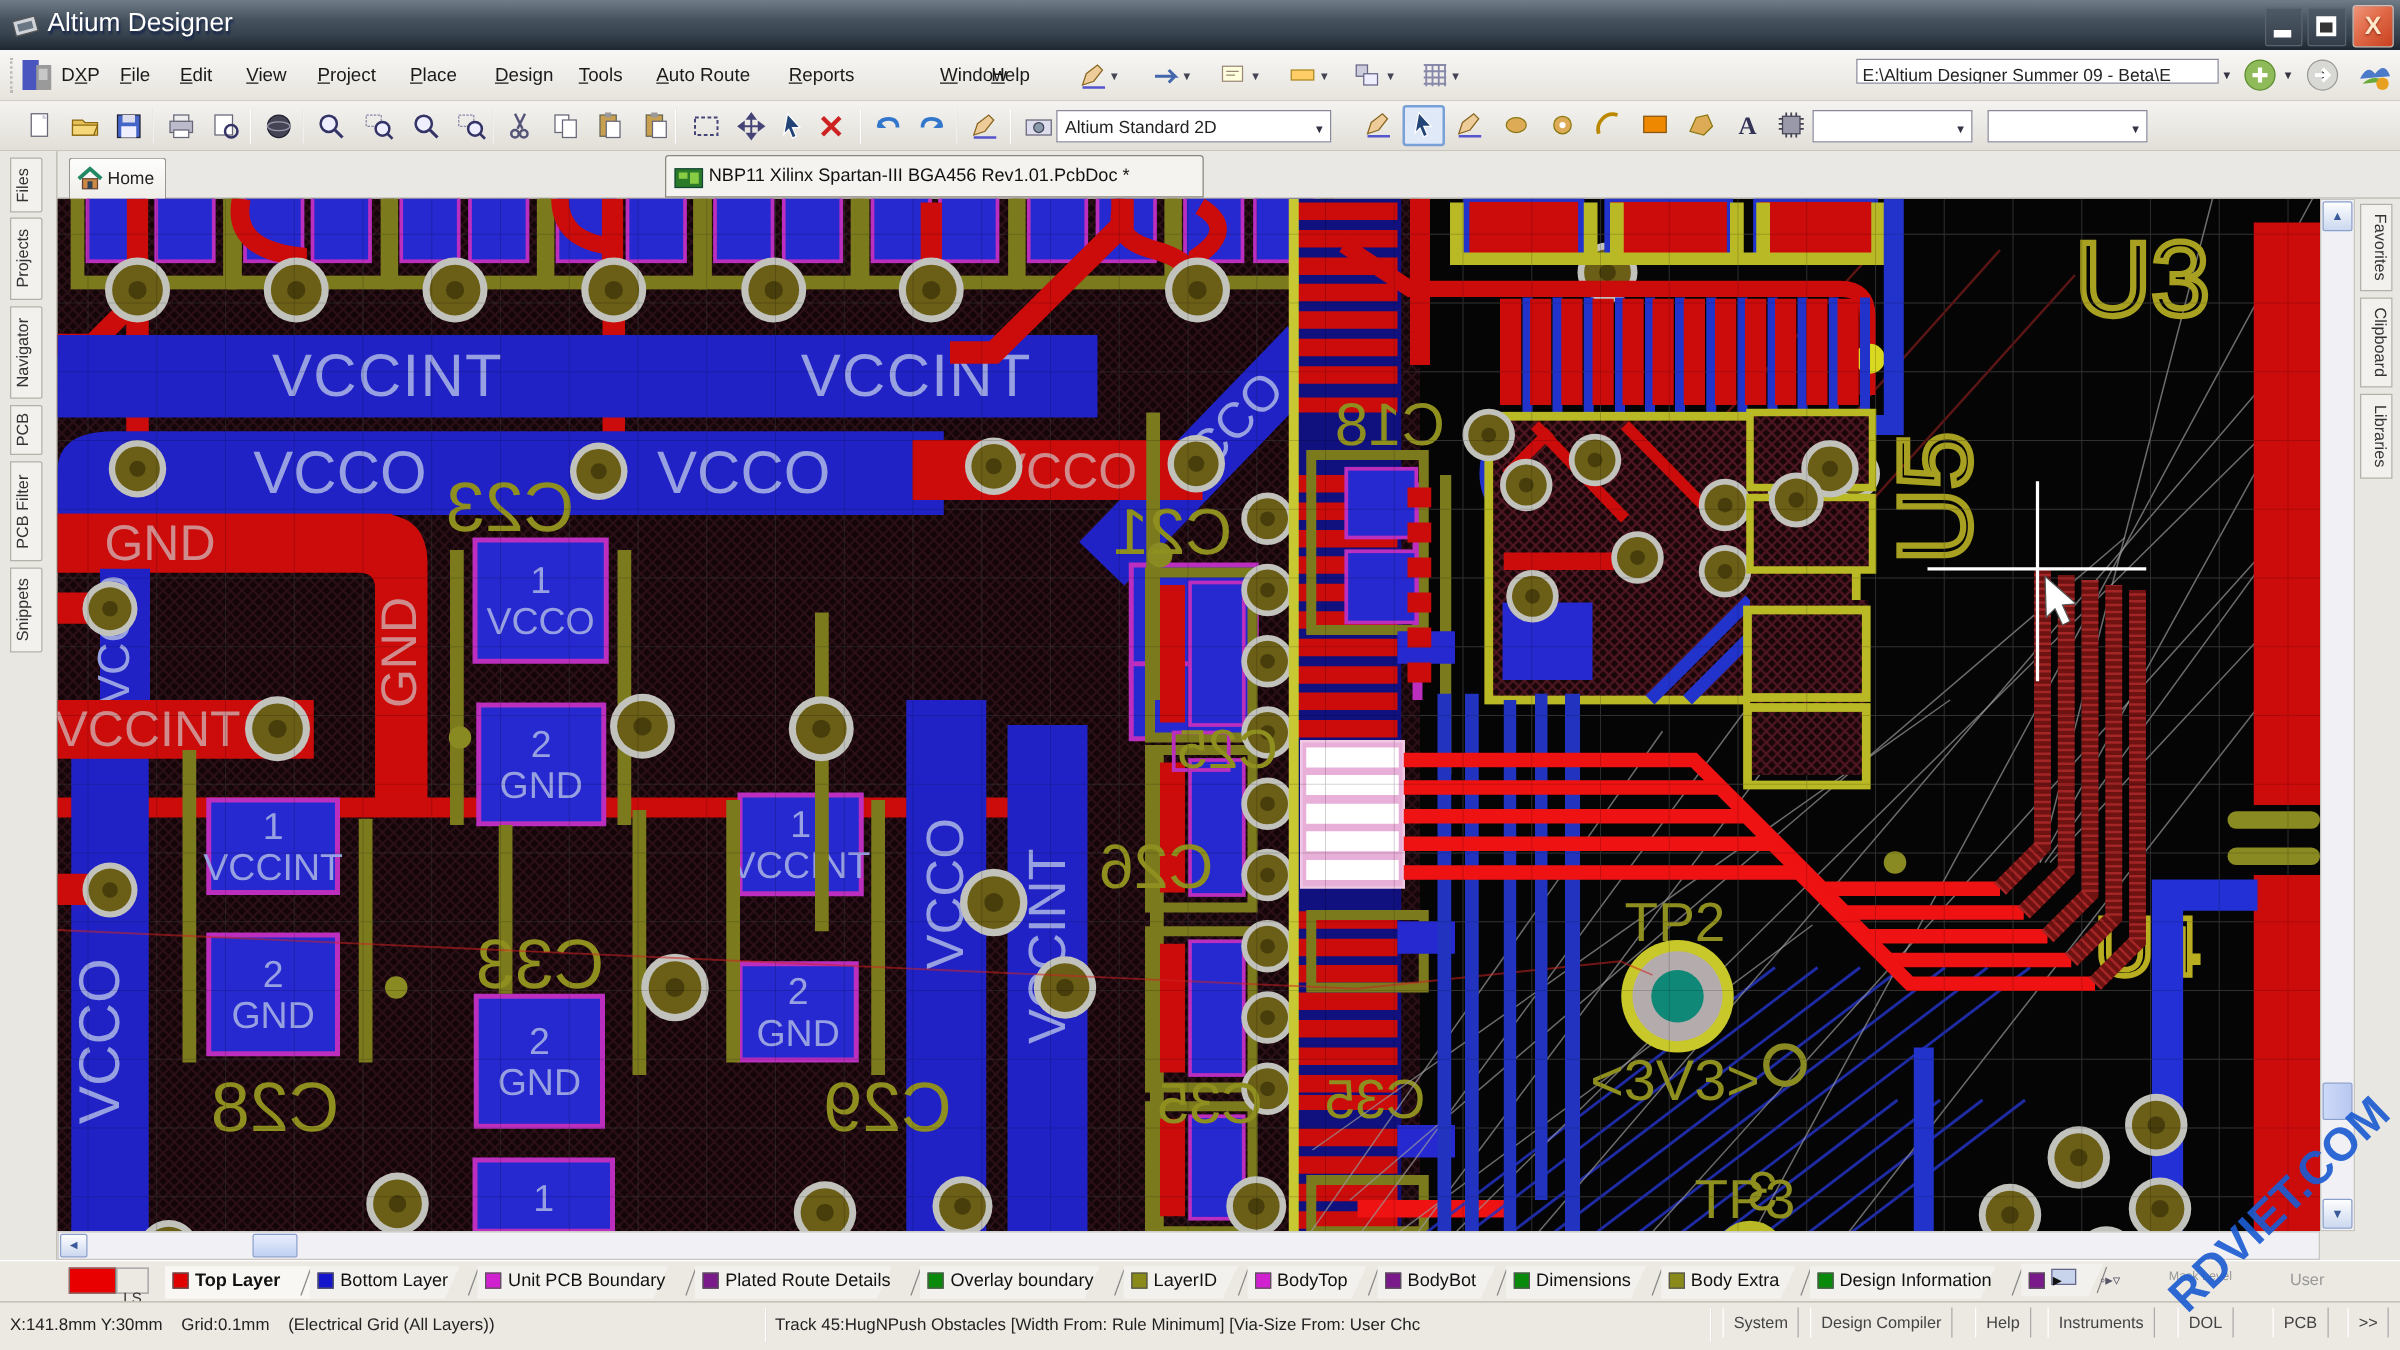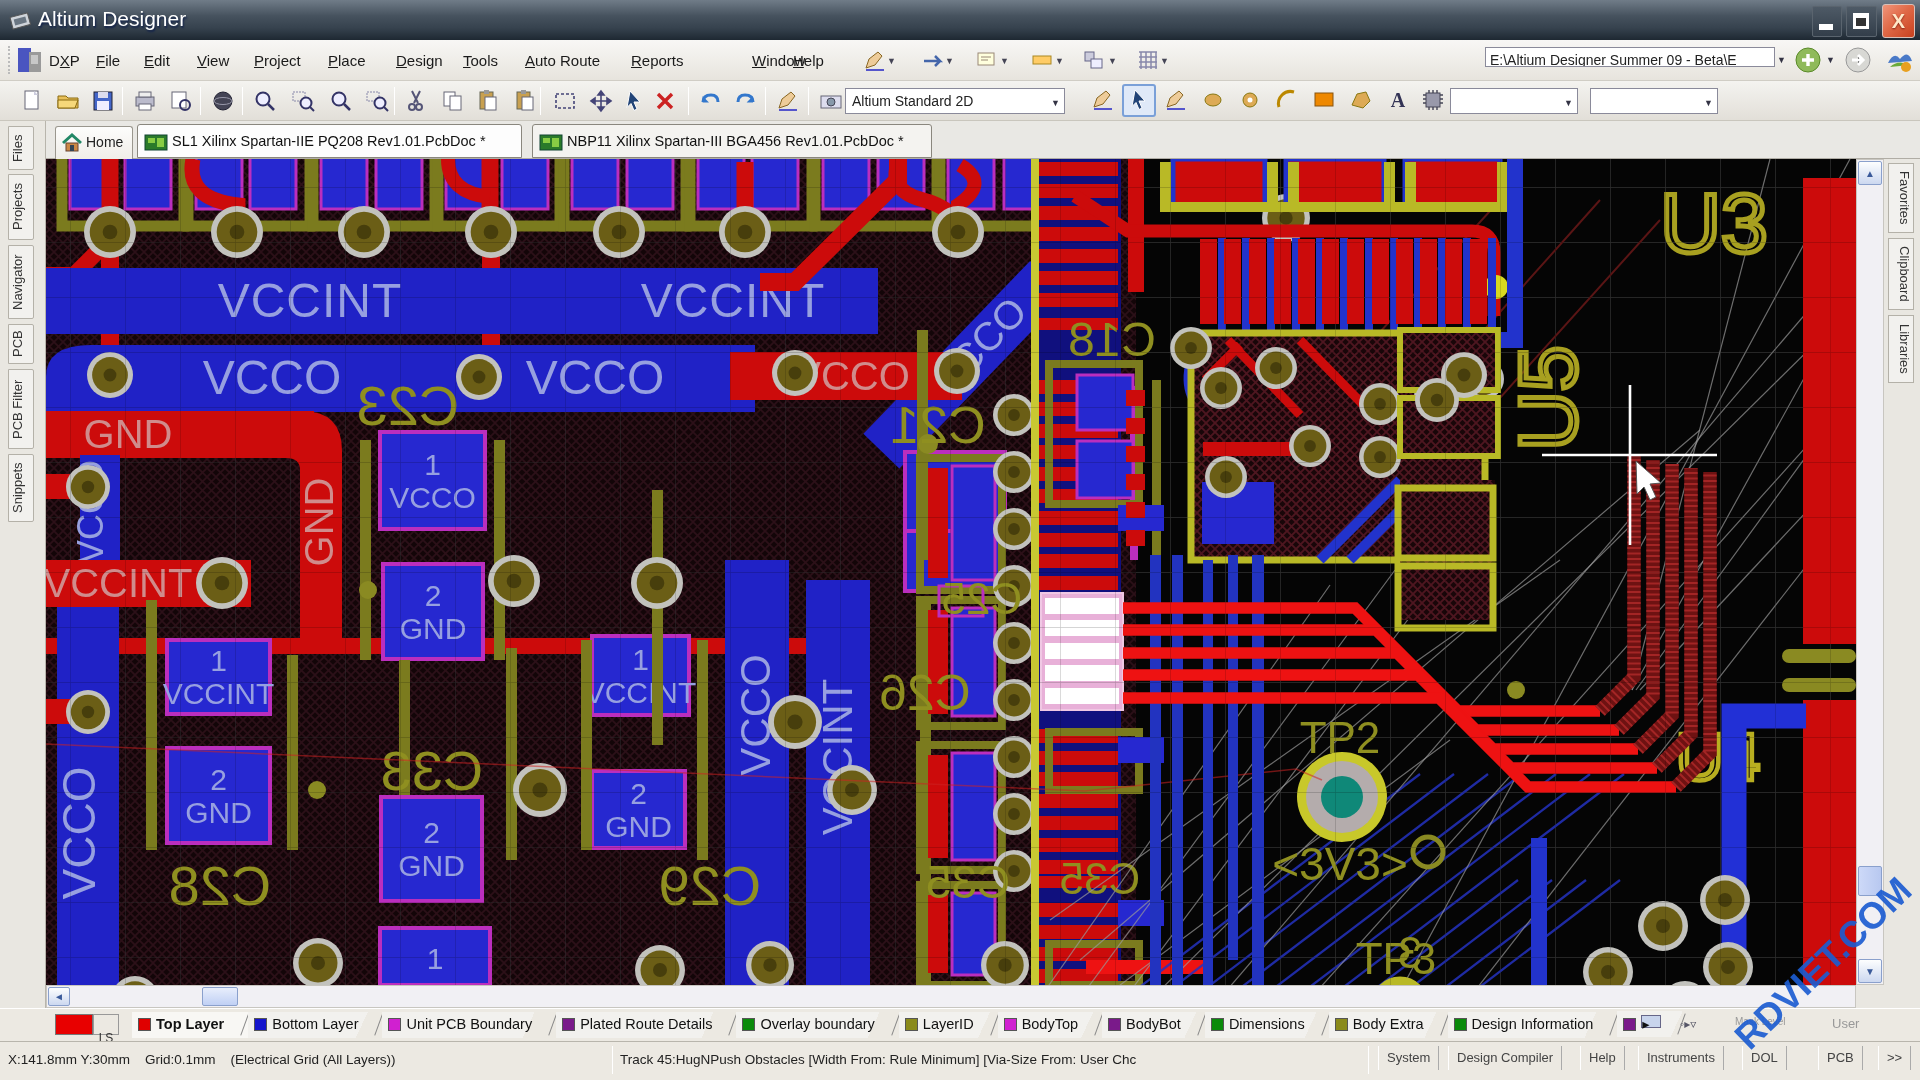--- a/index.html
+++ b/index.html
@@ -236,28 +236,21 @@
 </div>
 
 <div style="position:absolute;left:0;top:121px;width:1920px;height:38px;background:#e9e8e4;border-bottom:1px solid #b0ada5">
  <div style="position:absolute;left:55px;top:5px;width:78px;height:43px;background:linear-gradient(#fdfdfc,#ece9e2);border:1px solid #9a978e;border-bottom:none;border-radius:3px 3px 0 0;font-size:14px;color:#222;padding:7px 0 0 30px">Home
   <svg width="22" height="20" style="position:absolute;left:5px;top:6px">
         <path d="M2,10 L11,2 L20,10" fill="none" stroke="#286" stroke-width="3"></path>
         <rect x="5" y="10" width="12" height="8" fill="#c84" stroke="#643"></rect>
         <rect x="9" y="12" width="4" height="6" fill="#345"></rect>
       </svg>
  </div>
- <div style="position:absolute;left:137px;top:3px;width:385px;height:34px;background:#fdfdfd;border:1px solid #8a877e;border-radius:3px 3px 0 0;font-size:14.5px;color:#111;padding:8px 0 0 34px;white-space:nowrap">SL1 Xilinx Spartan-IIE PQ208 Rev1.01.PcbDoc *
-  <svg width="24" height="20" style="position:absolute;left:6px;top:8px">
-        <rect x="1" y="2" width="22" height="15" fill="#2a7a2a" stroke="#143"></rect>
-        <rect x="4" y="5" width="7" height="5" fill="#8c4"></rect>
-        <rect x="13" y="5" width="7" height="9" fill="#8c4"></rect>
-      </svg>
- </div>
- <div style="position:absolute;left:532px;top:3px;width:400px;height:34px;background:#f4f3f0;border:1px solid #8a877e;border-radius:3px 3px 0 0;font-size:14.5px;color:#111;padding:8px 0 0 34px;white-space:nowrap">NBP11 Xilinx Spartan-III BGA456 Rev1.01.PcbDoc *
+ <div style="position:absolute;left:532px;top:3px;width:431px;height:34px;background:#f4f3f0;border:1px solid #8a877e;border-radius:3px 3px 0 0;font-size:14.5px;color:#111;padding:8px 0 0 34px;white-space:nowrap">NBP11 Xilinx Spartan-III BGA456 Rev1.01.PcbDoc *
   <svg width="24" height="20" style="position:absolute;left:6px;top:8px">
         <rect x="1" y="2" width="22" height="15" fill="#2a7a2a" stroke="#143"></rect>
         <rect x="4" y="5" width="7" height="5" fill="#8c4"></rect>
         <rect x="13" y="5" width="7" height="9" fill="#8c4"></rect>
       </svg>
  </div>
 </div>
 
 <div style="position:absolute;left:0;top:121px;width:46px;height:887px;background:#e9e7e1;border-right:1px solid #b8b5ac"></div>
 <div class="vtab" style="left:8px;top:126px;height:44px">Files</div>

